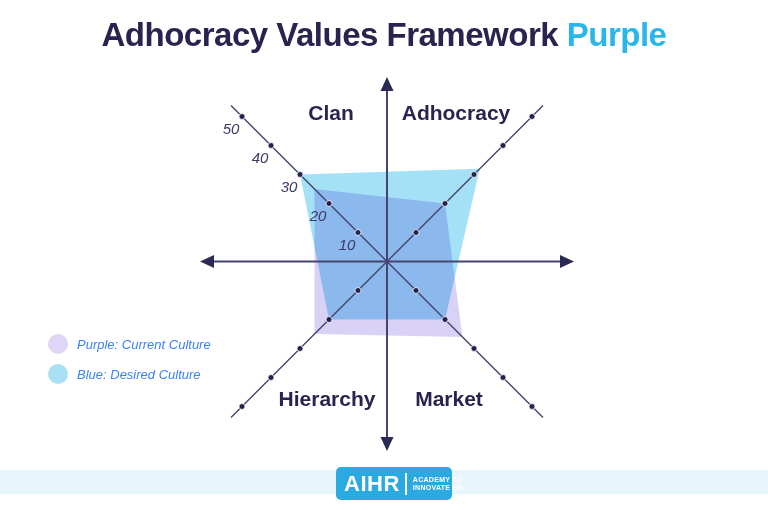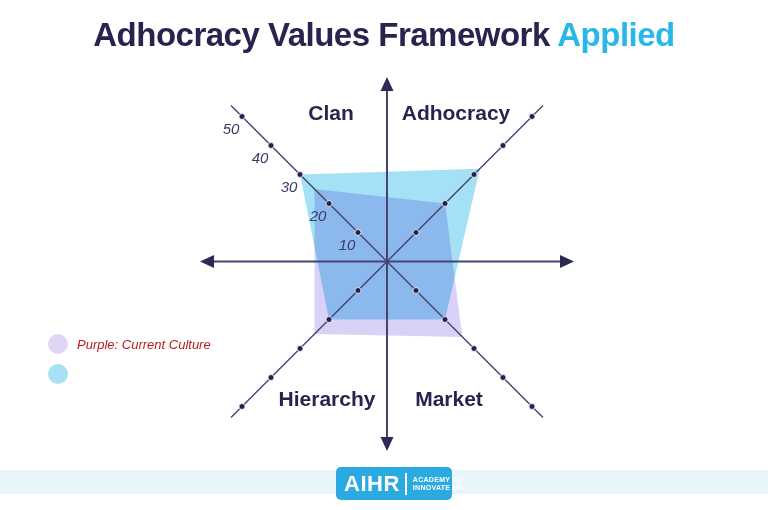--- a/index.html
+++ b/index.html
@@ -25,21 +25,21 @@
     font-family:"Liberation Sans","DejaVu Sans",sans-serif;
     font-size:15px;font-style:italic;fill:#3d3a68;
   }
   
   .legend{position:absolute;left:48px;top:334px;}
   .legend-row{display:flex;align-items:center;height:20px;margin-bottom:10px;}
   .legend-swatch{
     width:20px;height:20px;border-radius:50%;flex:0 0 auto;margin-right:9px;
   }
   .legend-label{
-    font-size:13px;font-style:italic;color:#b91c1c;white-space:nowrap;
+    font-size:13px;font-style:italic;color:#3b82f6;white-space:nowrap;
   }
   
   .band{position:absolute;left:0;top:470px;width:768px;height:24px;background:#e8f6fc;}
   .logo{
     position:absolute;left:336px;top:467px;width:116px;height:33px;
     background:#2baae2;border-radius:5px;display:flex;align-items:center;
     padding:0 0 0 8px;box-sizing:border-box;
   }
   .logo-word{
     color:#ffffff;font-weight:800;font-size:22px;letter-spacing:0.5px;line-height:1;
@@ -49,21 +49,21 @@
   .logo-tagline span{
     color:#ffffff;font-size:7px;font-weight:700;letter-spacing:0.3px;line-height:8px;
     white-space:nowrap;
   }
 </style>
 </head>
 <body>
 
 <div class="stage">
 
-  <h1 class="title" style="color: rgb(41, 36, 79);"><span>Adhocracy Values Framework </span><span class="hl" style="color: rgb(41, 183, 233);">Applied</span></h1>
+  <h1 class="title" style="color: rgb(41, 36, 79);"><span>Adhocracy Values Framework </span><span class="hl" style="color: rgb(41, 183, 233);">Purple</span></h1>
 
   <svg class="chart" width="768" height="510" viewBox="0 0 768 510">
 
     <g id="polygons">
         <polygon points="314.5,189 445,203.5 462.4,336.9 314.5,334" fill="#d9d2f6"></polygon>
         <polygon points="300,174.5 479.8,168.7 445,319.5 329,319.5" fill="#a5e1f6" style="mix-blend-mode: multiply;"></polygon>
       </g>
 
     <g id="diagonals" stroke="#45446e" stroke-width="1.4">
       <line x1="231" y1="105.5" x2="543" y2="417.5"></line>
@@ -117,20 +117,21 @@
     <text class="quad" x="327" y="406" text-anchor="middle">Hierarchy</text>
   </svg>
 
   <div class="legend">
     <div class="legend-row">
       <span class="legend-swatch" style="background: rgb(222, 213, 247);"></span>
       <span class="legend-label">Purple: Current Culture</span>
     </div>
     <div class="legend-row">
       <span class="legend-swatch" style="background: rgb(168, 225, 243);"></span>
+      <span class="legend-label">Blue: Desired Culture</span>
     </div>
   </div>
 
   <div class="band" style="background: rgb(232, 246, 252);"></div>
   <div class="logo" style="background: rgb(43, 170, 226);">
     <span class="logo-word">AIHR</span>
     <span class="logo-divider"></span>
     <span class="logo-tagline">
       <span>ACADEMY TO</span>
       <span>INNOVATE HR</span>

